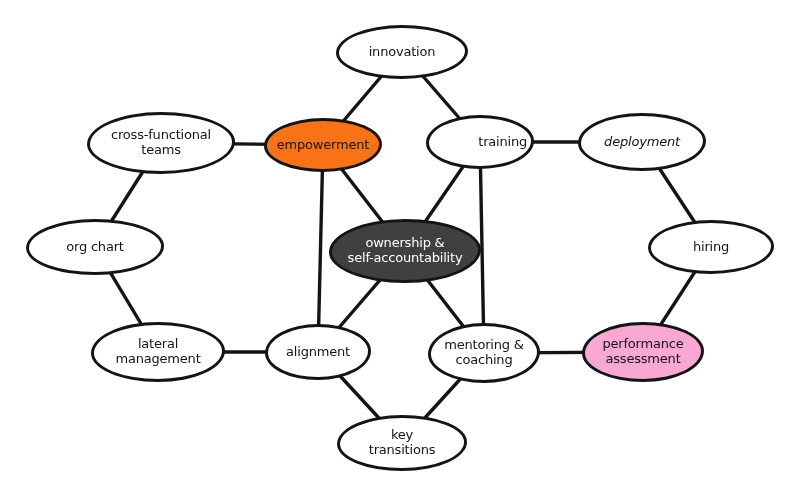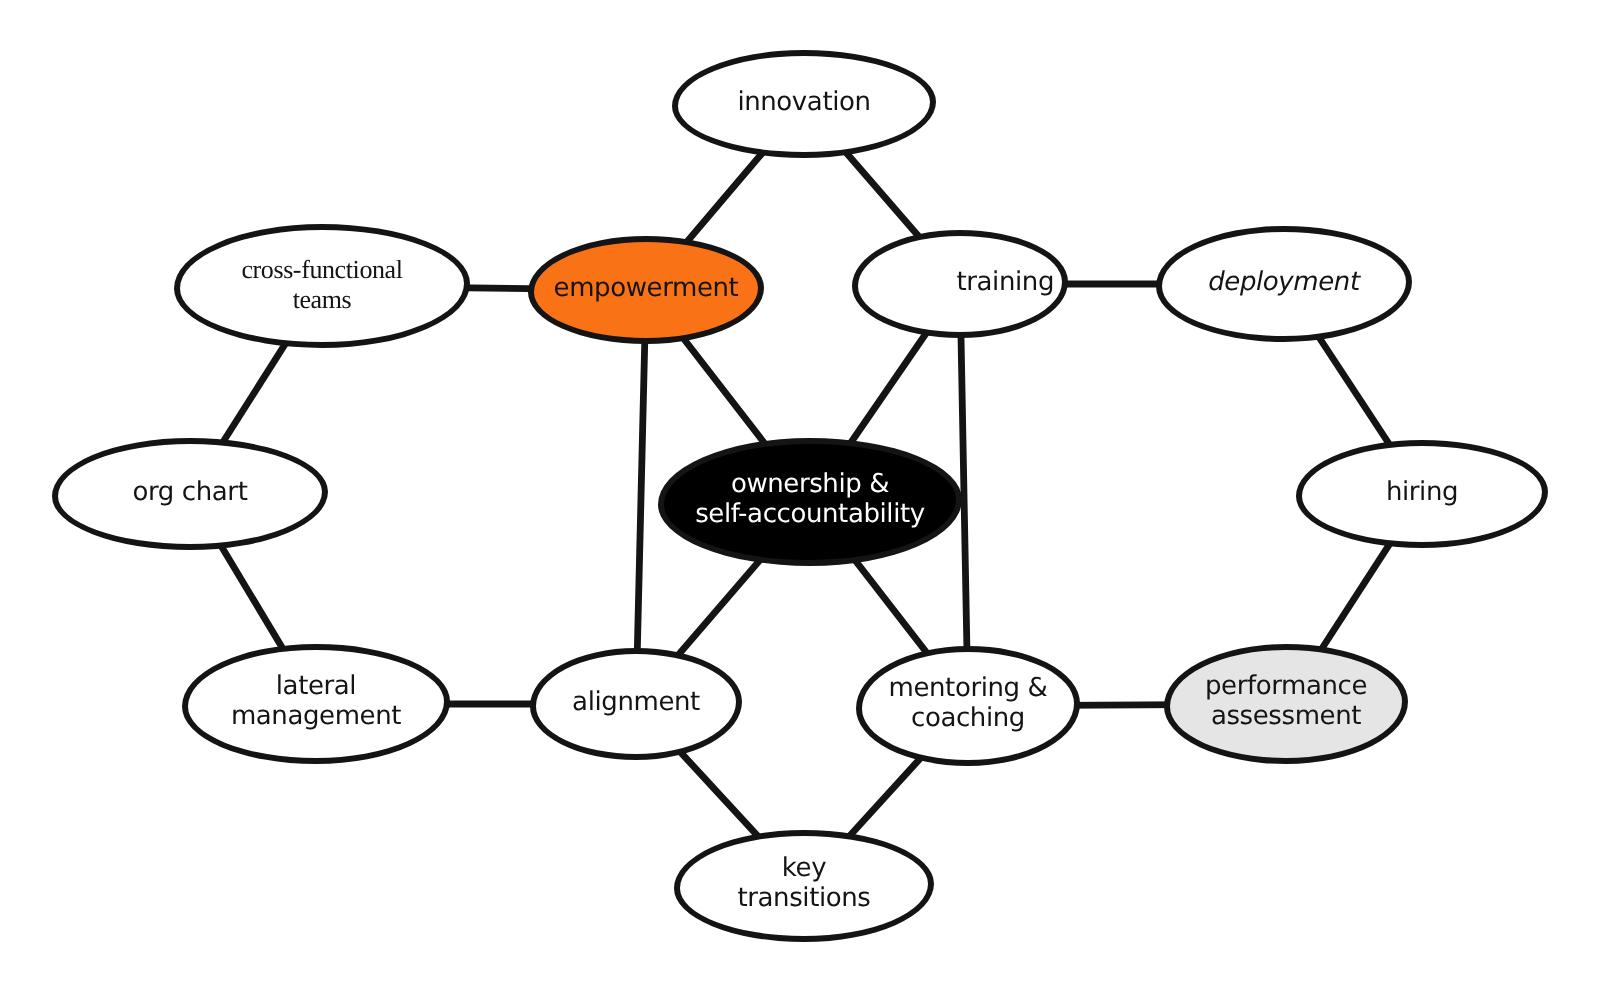--- a/index.html
+++ b/index.html
@@ -70,55 +70,55 @@
       <line x1="643" y1="352" x2="484" y2="353" stroke="#141414" stroke-width="3.4" stroke-linecap="round"></line>
       <line x1="318" y1="352" x2="405" y2="251" stroke="#141414" stroke-width="3.4" stroke-linecap="round"></line>
       <line x1="484" y1="353" x2="405" y2="251" stroke="#141414" stroke-width="3.4" stroke-linecap="round"></line>
       <line x1="318" y1="352" x2="402" y2="443" stroke="#141414" stroke-width="3.4" stroke-linecap="round"></line>
       <line x1="484" y1="353" x2="402" y2="443" stroke="#141414" stroke-width="3.4" stroke-linecap="round"></line>
     </svg>
   <div id="nodes">
       <div class="node" style="left: 336px; top: 25px; width: 132px; height: 54px; background: rgb(255, 255, 255); border-color: rgb(20, 20, 20); color: rgb(20, 20, 20);">
         <span class="label">innovation</span>
       </div>
-      <div class="node" style="left: 87px; top: 112px; width: 148px; height: 62px; background: rgb(255, 255, 255); border-color: rgb(20, 20, 20); color: rgb(20, 20, 20); font-family: Liberation Serif, serif;">
+      <div class="node" style="left: 87px; top: 112px; width: 148px; height: 62px; background: rgb(255, 255, 255); border-color: rgb(20, 20, 20); color: rgb(20, 20, 20);">
         <span class="label">cross-functional
 teams</span>
       </div>
       <div class="node" style="left: 264px; top: 118px; width: 118px; height: 54px; background: #f97316; border-color: rgb(20, 20, 20); color: rgb(20, 20, 20);">
         <span class="label">empowerment</span>
       </div>
       <div class="node" style="left: 426px; top: 115px; width: 108px; height: 54px; background: rgb(255, 255, 255); border-color: rgb(20, 20, 20); color: rgb(20, 20, 20); justify-content: flex-end;">
         <span class="label">training</span>
       </div>
       <div class="node" style="left: 578px; top: 113px; width: 128px; height: 58px; background: rgb(255, 255, 255); border-color: rgb(20, 20, 20); color: rgb(20, 20, 20); font-style: italic;">
         <span class="label">deployment</span>
       </div>
       <div class="node" style="left: 26px; top: 219px; width: 138px; height: 56px; background: rgb(255, 255, 255); border-color: rgb(20, 20, 20); color: rgb(20, 20, 20);">
         <span class="label">org chart</span>
       </div>
-      <div class="node emphasis" style="left: 329px; top: 219px; width: 152px; height: 64px; background: #000000; border-color: rgb(20, 20, 20); color: rgb(255, 255, 255);">
+      <div class="node emphasis" style="left: 329px; top: 219px; width: 152px; height: 64px; background: #404040; border-color: rgb(20, 20, 20); color: rgb(255, 255, 255);">
         <span class="label">ownership &amp;
 self-accountability</span>
       </div>
       <div class="node" style="left: 648px; top: 220px; width: 126px; height: 54px; background: rgb(255, 255, 255); border-color: rgb(20, 20, 20); color: rgb(20, 20, 20);">
         <span class="label">hiring</span>
       </div>
       <div class="node" style="left: 91px; top: 322px; width: 134px; height: 60px; background: rgb(255, 255, 255); border-color: rgb(20, 20, 20); color: rgb(20, 20, 20);">
         <span class="label">lateral
 management</span>
       </div>
       <div class="node" style="left: 265px; top: 324px; width: 106px; height: 56px; background: rgb(255, 255, 255); border-color: rgb(20, 20, 20); color: rgb(20, 20, 20); text-align: right;">
         <span class="label">alignment</span>
       </div>
       <div class="node" style="left: 428px; top: 323px; width: 112px; height: 60px; background: rgb(255, 255, 255); border-color: rgb(20, 20, 20); color: rgb(20, 20, 20);">
         <span class="label">mentoring &amp;
 coaching</span>
       </div>
-      <div class="node" style="left: 582px; top: 322px; width: 122px; height: 60px; background: #e5e5e5; border-color: rgb(20, 20, 20); color: rgb(20, 20, 20);">
+      <div class="node" style="left: 582px; top: 322px; width: 122px; height: 60px; background: #f9a8d4; border-color: rgb(20, 20, 20); color: rgb(20, 20, 20);">
         <span class="label">performance
 assessment</span>
       </div>
       <div class="node" style="left: 337px; top: 415px; width: 130px; height: 56px; background: rgb(255, 255, 255); border-color: rgb(20, 20, 20); color: rgb(20, 20, 20);">
         <span class="label">key
 transitions</span>
       </div>
     </div>
 </div>
 

